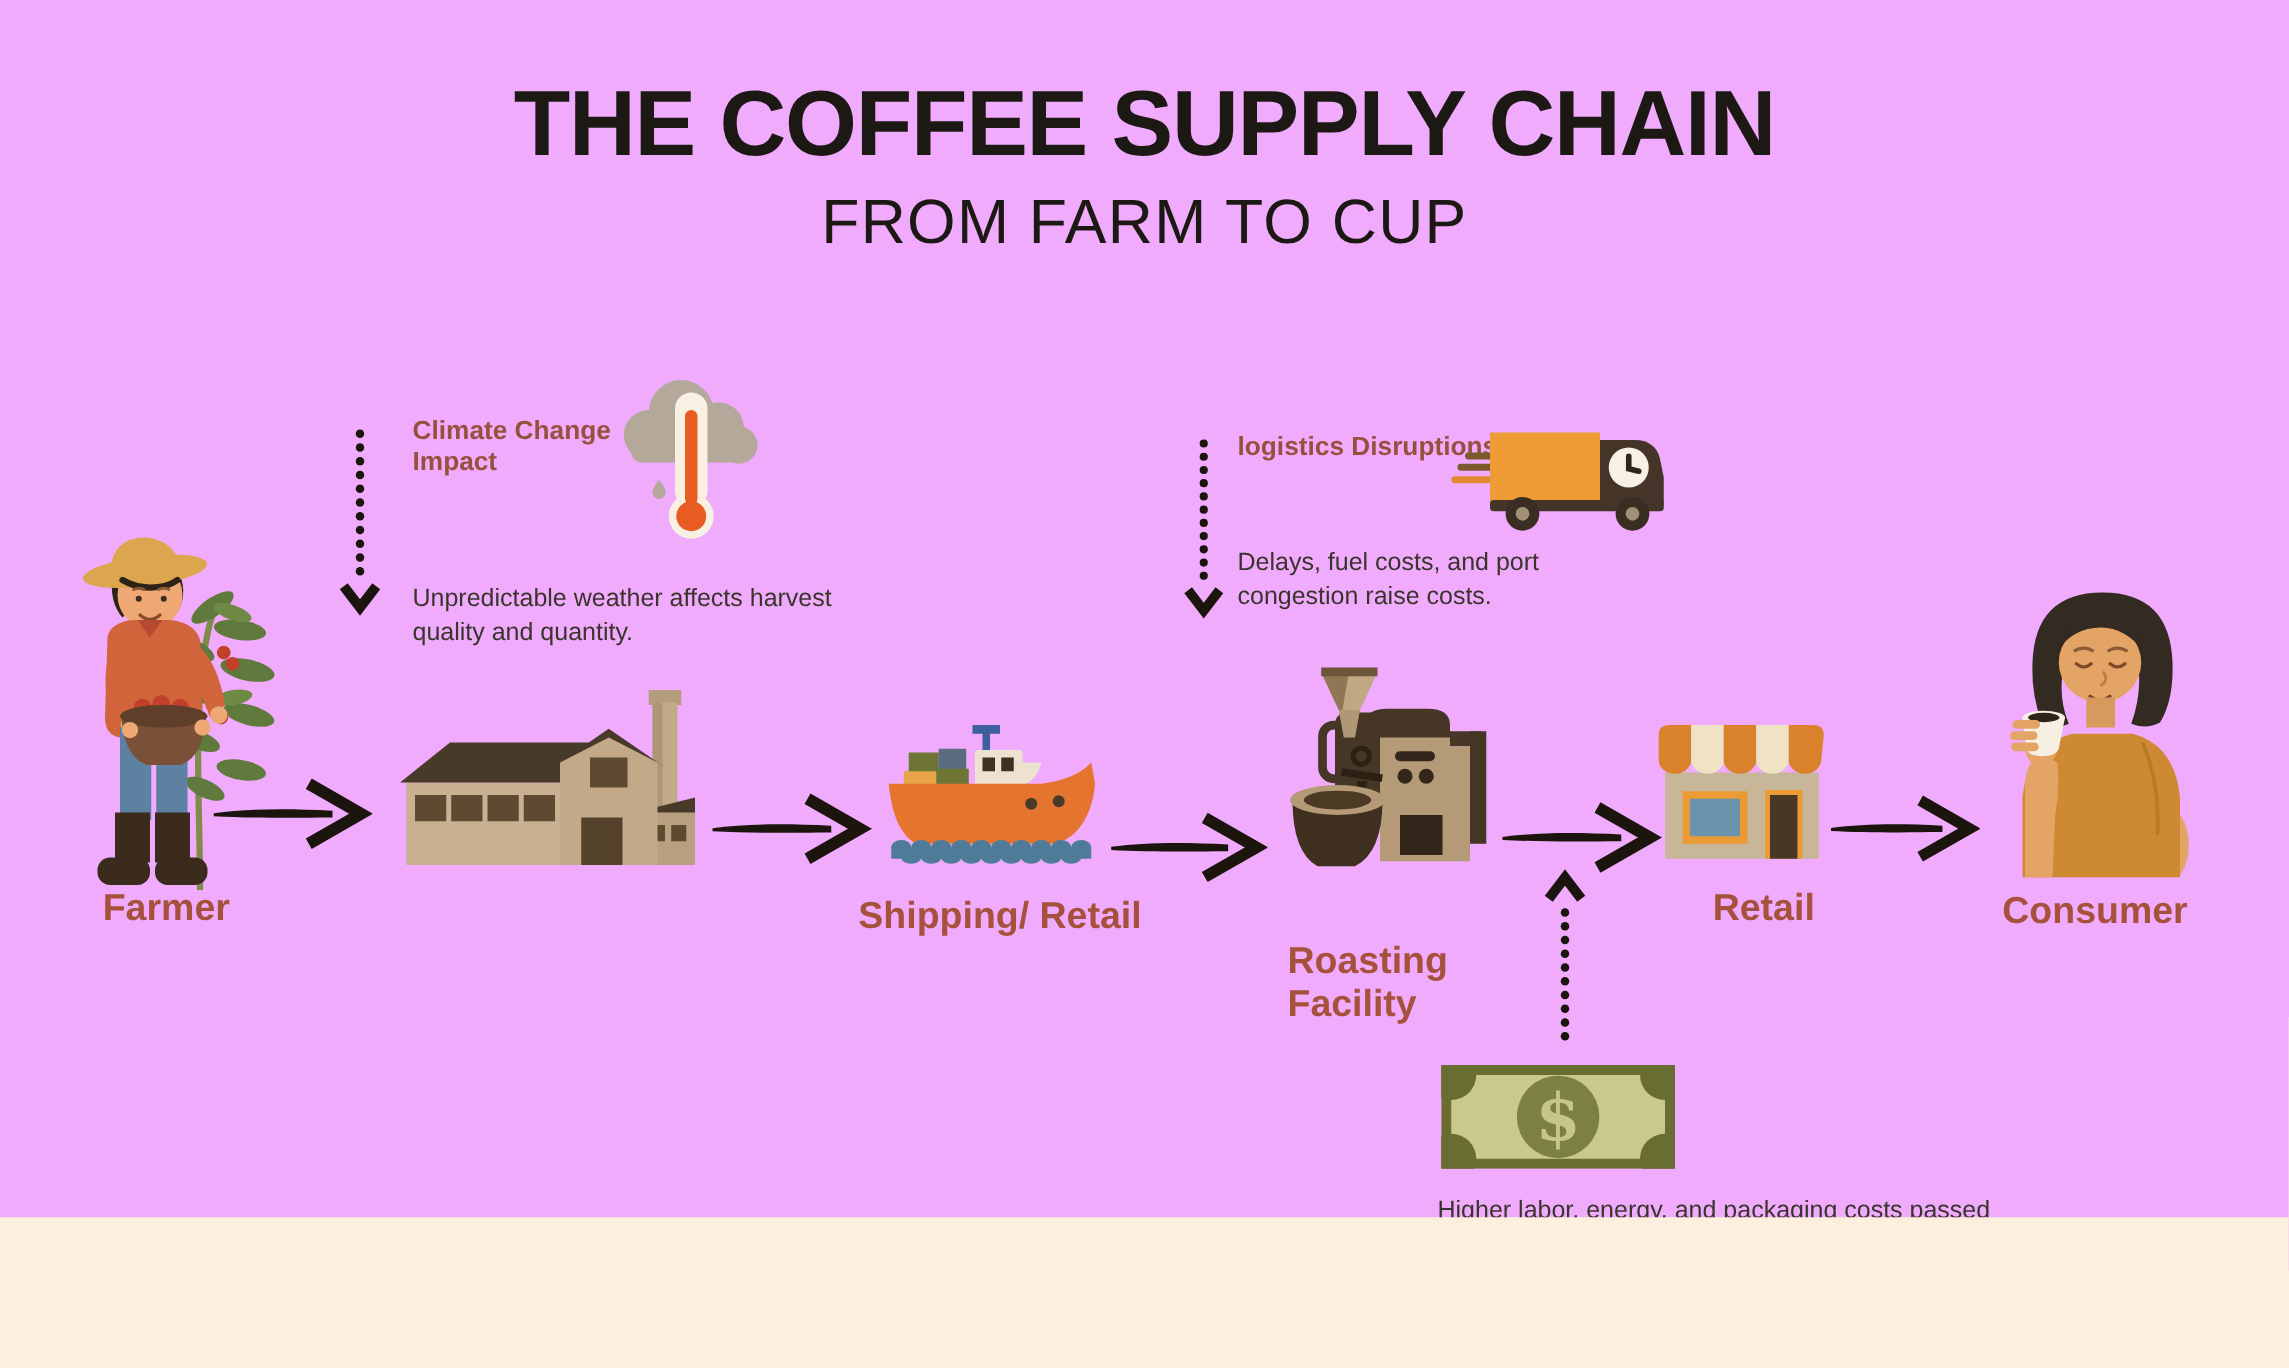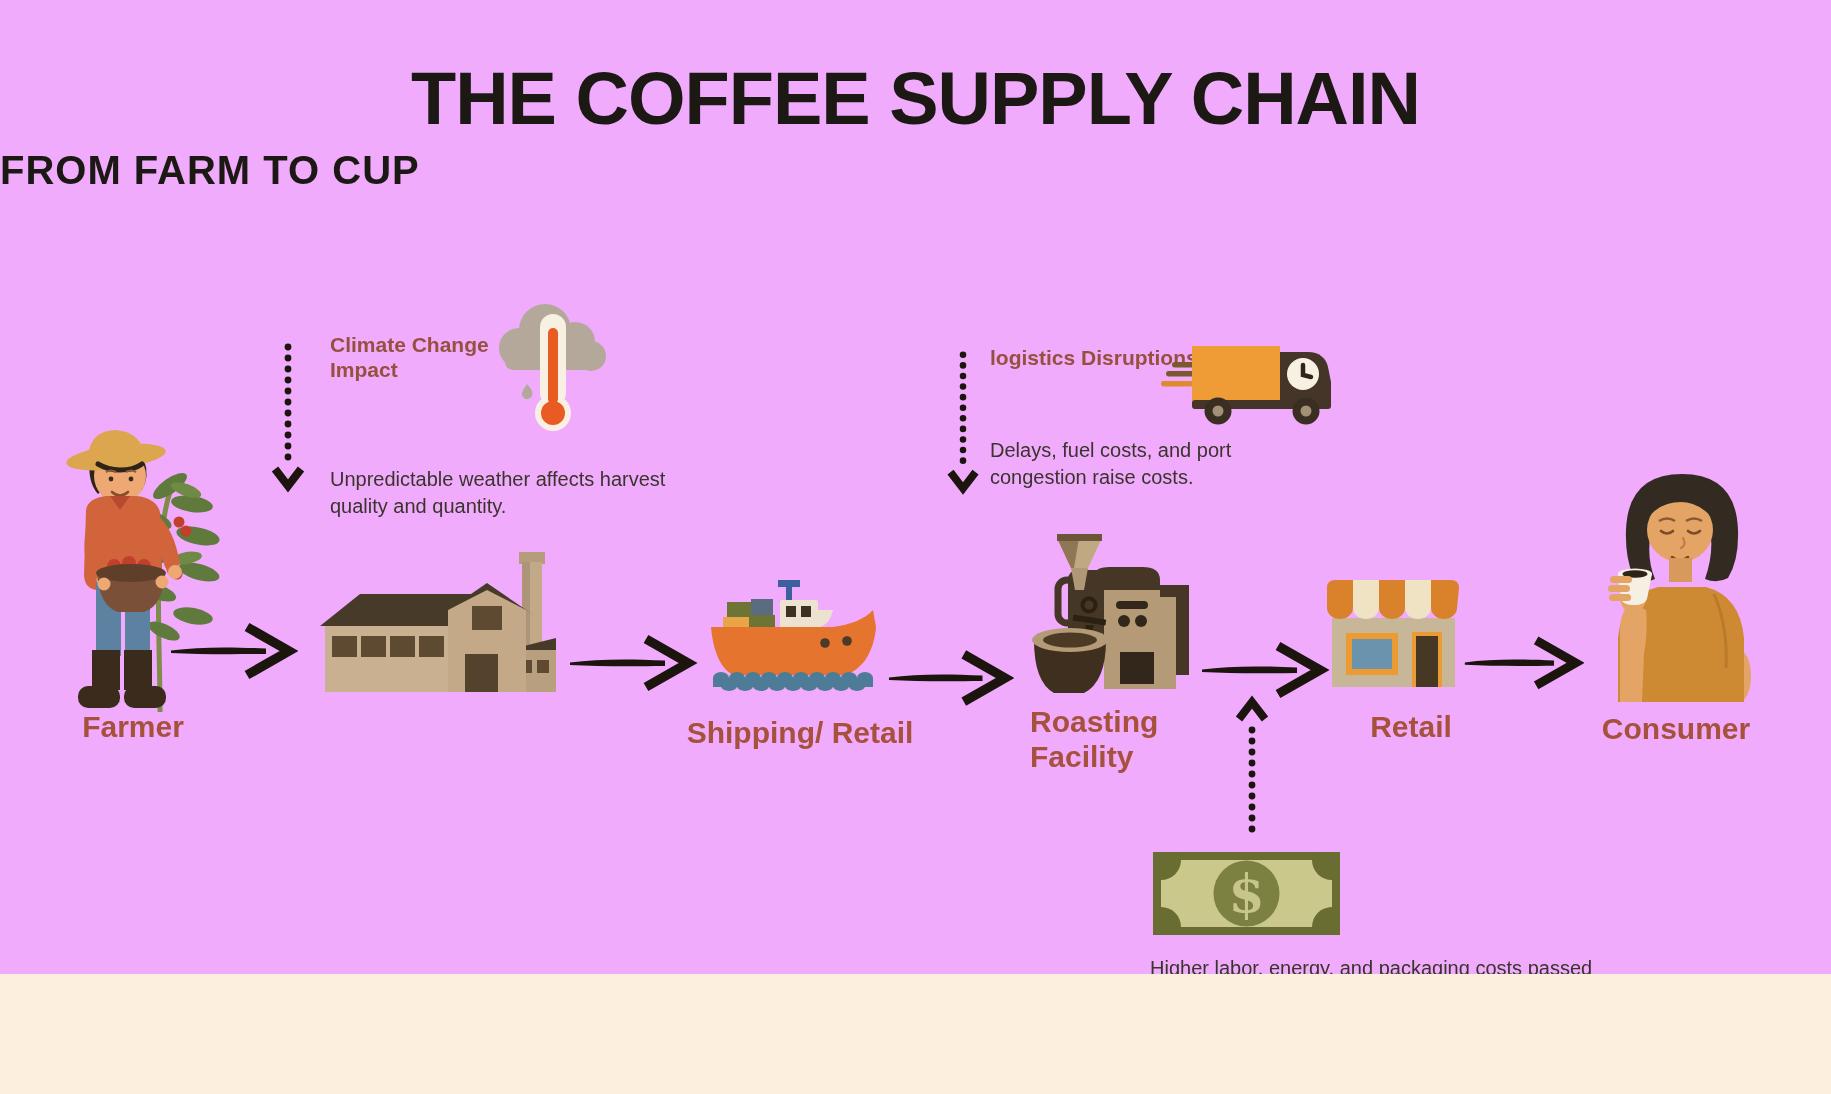--- a/index.html
+++ b/index.html
@@ -1,21 +1,21 @@
 <!DOCTYPE html>
 <html><head>
 <meta charset="utf-8">
 <style>
   html,body{margin:0;padding:0;background:#fcefdd;}
   .canvas{position:relative;width:1831px;height:974px;background:#f0abfc;overflow:hidden;
           font-family:"Liberation Sans",sans-serif;}
   .abs{position:absolute;}
   .title{left:0;right:0;top:56px;text-align:center;font-size:74px;font-weight:bold;
          color:#1c1914;letter-spacing:-1px;}
-  .subtitle{left:0;right:0;top:148px;text-align:left;font-size:40px;font-weight:bold;
+  .subtitle{left:0;right:0;top:148px;text-align:center;font-size:50px;font-weight:normal;
             color:#1c1914;letter-spacing:1px;}
   .ann-heading{font-weight:bold;font-size:21px;line-height:1.2;color:#96503e;}
   .ann-desc{font-size:20px;line-height:1.35;color:#3a342c;}
   .stage-label{font-weight:bold;font-size:30px;color:#a5513c;text-align:center;}
   .stage-label.left{text-align:left;}
   svg{display:block;}
 </style>
 </head>
 <body>
 
@@ -272,21 +272,21 @@
       <polygon points="29,6 74,6 60,36 43,36" fill="#c0a883"></polygon>
       <polygon points="29,6 51,6 46,36 43,36" fill="#8f7755"></polygon>
       <rect x="29" y="2" width="45" height="7" fill="#6b5639"></rect>
       <polygon points="43,36 60,36 56,58 47,58" fill="#b09877"></polygon>
 
       <path d="M6 108 Q6 150 26 161 L56 161 Q78 150 78 108 Z" fill="#3f2f1f"></path>
       <ellipse cx="42" cy="108" rx="38" ry="12" fill="#b49a77"></ellipse>
       <ellipse cx="42" cy="108" rx="27" ry="7.5" fill="#4c3a24"></ellipse>
     </svg>
   </div>
-  <div class="abs stage-label left" style="left:1030px;top:705px;width:170px;line-height:1.15;">Roasting Facility</div>
+  <div class="abs stage-label left" style="left:1030px;top:752px;width:170px;line-height:1.15;">Roasting Facility</div>
 
   <div class="abs" style="left:1198px;top:637px;">
     <svg width="132" height="62" viewBox="0 0 130 62">
       <path d="M3 32.5 C30 29 60 28.6 98 30.6 L98 36 C60 36.4 30 36.4 3 35 Z" fill="#1b150e"></path>
       <path d="M79 9 L121 33 L79 57" fill="none" stroke="#1b150e" stroke-width="9.5" stroke-linejoin="miter"></path>
     </svg>
   </div>
 
   <div class="abs" style="left:1326px;top:578px;">
     <svg width="134" height="111" viewBox="0 0 134 111">

